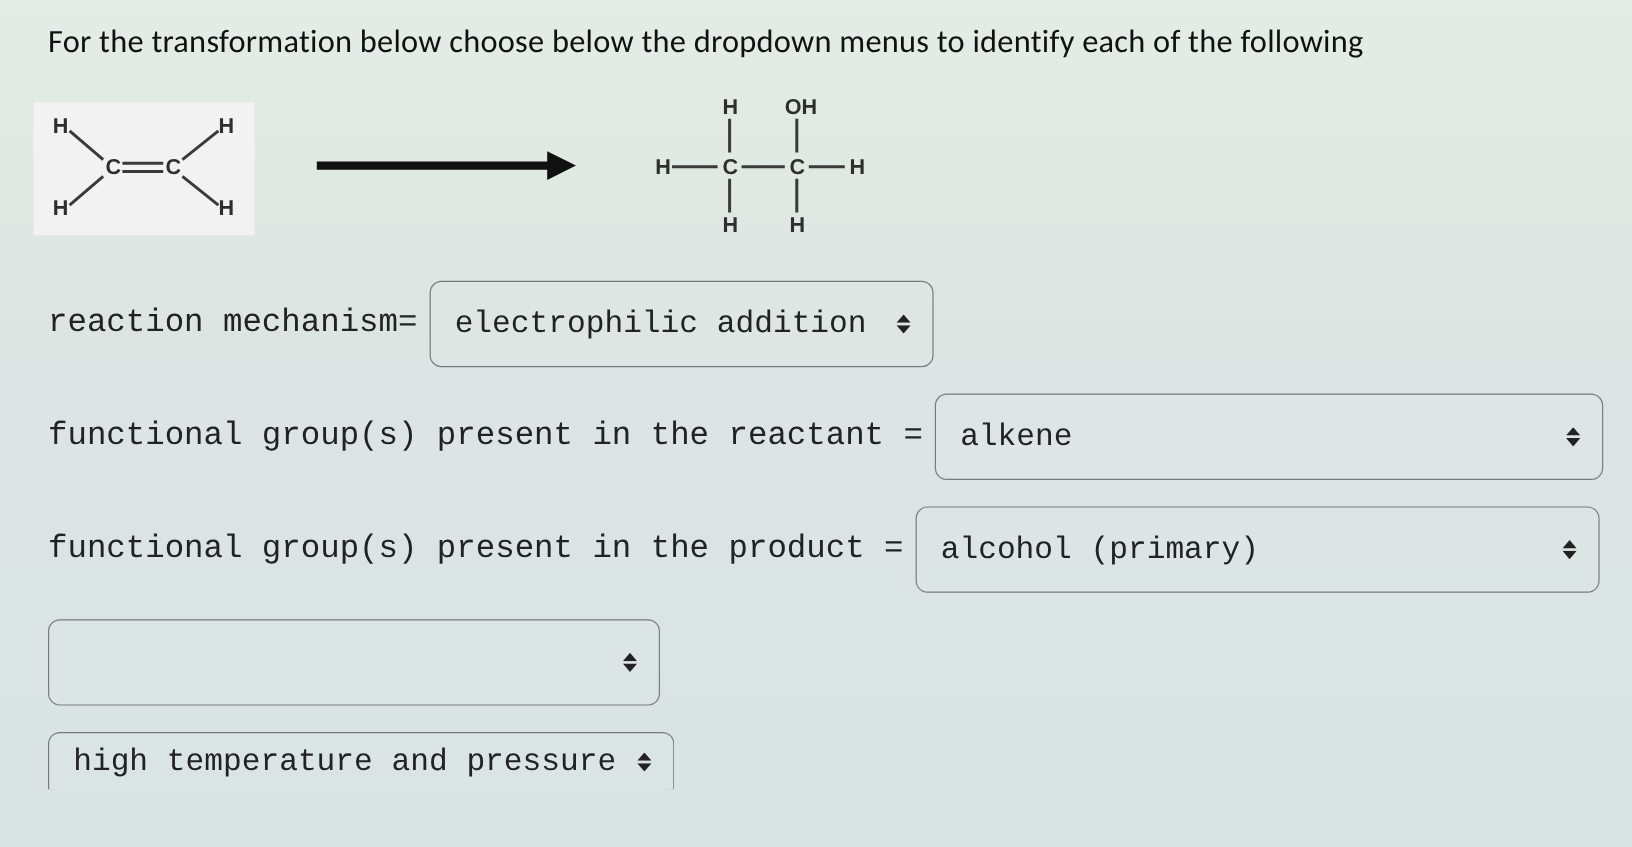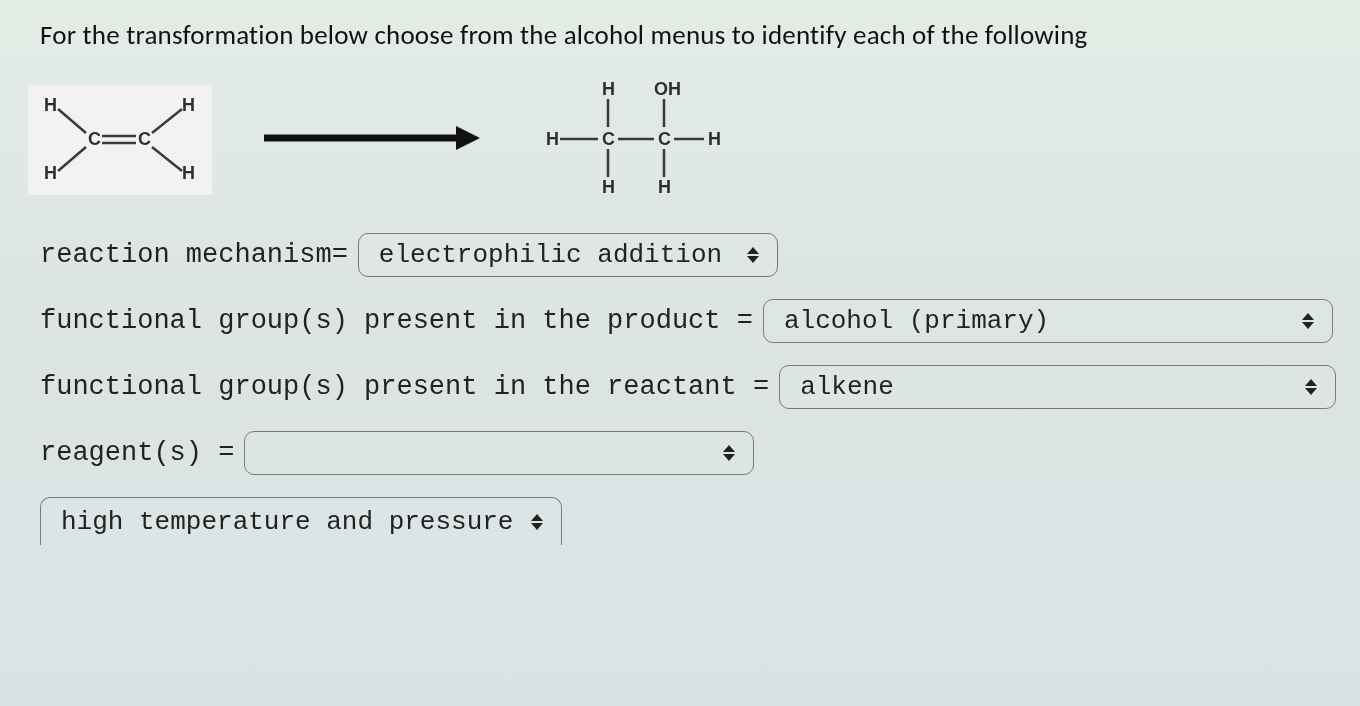--- a/index.html
+++ b/index.html
@@ -36,21 +36,21 @@
   .form-row {
     display: flex;
     align-items: center;
     margin: 22px 0;
     font-size: 27px;
     color: #222;
     font-family: Liberation Mono, monospace;
   }
   .form-label { margin-right: 10px; white-space: nowrap; }
   .dropdown {
-    height: 44px;
+    height: 72px;
     border: 1px solid #7a7a7a;
     border-radius: 10px;
     background: rgba(255,255,255,0.05);
     display: flex;
     align-items: center;
     padding: 0 52px 0 20px;
     position: relative;
     font-size: 26px;
     color: #222;
     min-width: 100px;
@@ -78,21 +78,21 @@
      height: 48px;
   }
   .mol-label { font-family: Arial, sans-serif; font-size: 18px; fill:#2e2e2e; font-weight:bold; }
   .mol-line { stroke:#3a3a3a; stroke-width:2.5; }
 </style>
 </head>
 <body>
 
 <div class="page">
 
-  <div class="question-text">For the transformation below choose from the alcohol menus to identify each of the following</div>
+  <div class="question-text">For the transformation below choose below the dropdown menus to identify each of the following</div>
 
   <div class="reaction-row">
 
     <div class="mol-box">
       <svg width="168" height="96" viewBox="0 0 168 96">
         <text class="mol-label" x="8" y="22">H</text>
         <text class="mol-label" x="146" y="22">H</text>
         <text class="mol-label" x="8" y="90">H</text>
         <text class="mol-label" x="146" y="90">H</text>
         <text class="mol-label" x="52" y="56">C</text>
@@ -143,51 +143,50 @@
             <polygon points="0,7 6,0 12,7" fill="#222"></polygon>
           </svg>
         <svg width="12" height="7">
             <polygon points="0,0 6,7 12,0" fill="#222"></polygon>
           </svg>
       </span>
     </div>
   </div>
 
   <div class="form-row">
+    <span class="form-label">functional group(s) present in the reactant =</span>
+    <div class="dropdown dd-reactant">
+      <span>alkene</span>
+      <span class="caret">
+        <svg width="12" height="7">
+            <polygon points="0,7 6,0 12,7" fill="#222"></polygon>
+          </svg>
+        <svg width="12" height="7">
+            <polygon points="0,0 6,7 12,0" fill="#222"></polygon>
+          </svg>
+      </span>
+    </div>
+  </div>
+
+  <div class="form-row">
     <span class="form-label">functional group(s) present in the product =</span>
     <div class="dropdown dd-product">
       <span>alcohol (primary)</span>
       <span class="caret">
         <svg width="12" height="7">
             <polygon points="0,7 6,0 12,7" fill="#222"></polygon>
           </svg>
         <svg width="12" height="7">
             <polygon points="0,0 6,7 12,0" fill="#222"></polygon>
           </svg>
       </span>
     </div>
   </div>
 
   <div class="form-row">
-    <span class="form-label">functional group(s) present in the reactant =</span>
-    <div class="dropdown dd-reactant">
-      <span>alkene</span>
-      <span class="caret">
-        <svg width="12" height="7">
-            <polygon points="0,7 6,0 12,7" fill="#222"></polygon>
-          </svg>
-        <svg width="12" height="7">
-            <polygon points="0,0 6,7 12,0" fill="#222"></polygon>
-          </svg>
-      </span>
-    </div>
-  </div>
-
-  <div class="form-row">
-    <span class="form-label">reagent(s) =</span>
     <div class="dropdown dd-reagent">
       <span></span>
       <span class="caret">
         <svg width="12" height="7">
             <polygon points="0,7 6,0 12,7" fill="#222"></polygon>
           </svg>
         <svg width="12" height="7">
             <polygon points="0,0 6,7 12,0" fill="#222"></polygon>
           </svg>
       </span>

